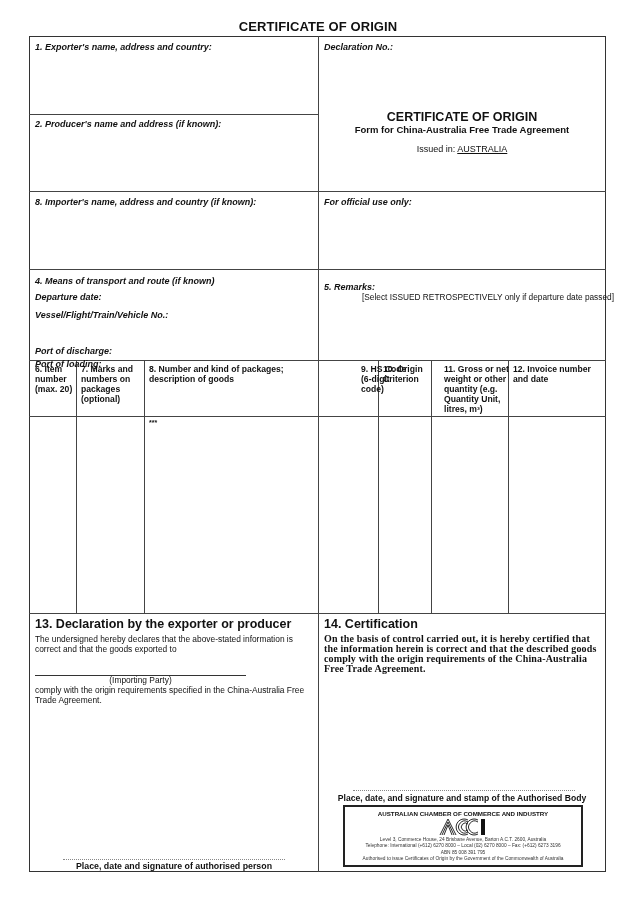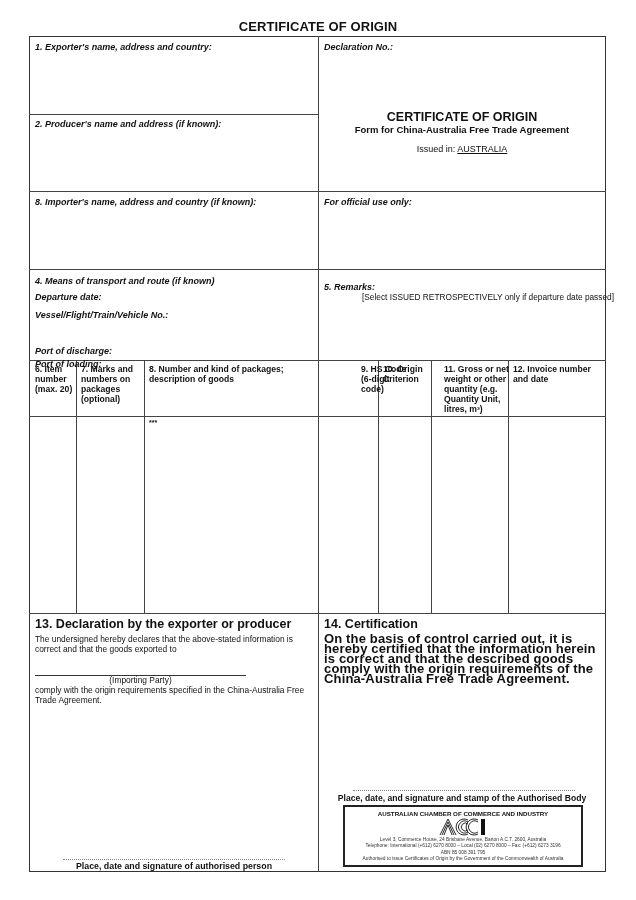--- a/index.html
+++ b/index.html
@@ -15,21 +15,21 @@
     .lbl { font-size: 9px; font-weight: bold; line-height: 11px; font-style: italic; }
     .small { font-size: 8.6px; line-height: 10px; margin-left: 40px; }
     .center-block { left: 318px; width: 288px; text-align: center; }
     .big-cert { font-size: 12.5px; font-weight: bold; top: 110px; }
     .form-for { font-size: 9.5px; font-weight: bold; top: 124px; }
     .issued { font-size: 9px; top: 144px; }
     .issued u { font-weight: normal; }
     .colhead { font-size: 8.6px; font-weight: bold; line-height: 10px; }
     .sec-title { font-size: 12.5px; font-weight: bold; }
     .body-txt { font-size: 8.4px; line-height: 10px; }
-    .cert-txt { font-size: 13px; font-weight: bold; line-height: 10px; letter-spacing: 0.15px; }
+    .cert-txt { font-size: 10px; font-weight: bold; line-height: 10px; letter-spacing: 0.15px; font-family: Liberation Serif, serif; }
     .dotline { height: 0; border-top: 1px dotted #888; }
     .sig-lbl { font-size: 8.8px; font-weight: bold; text-align: center; }
     .acci-box { left: 343px; top: 805px; width: 240px; height: 62px;
                 border: 2px solid #222; box-sizing: border-box; text-align: center; }
     .acci-name { font-size: 6.2px; font-weight: bold; margin-top: 3px; }
     .acci-info { font-size: 4.8px; line-height: 6.4px; color: #333; }
   </style>
 </head>
 <body>
 

